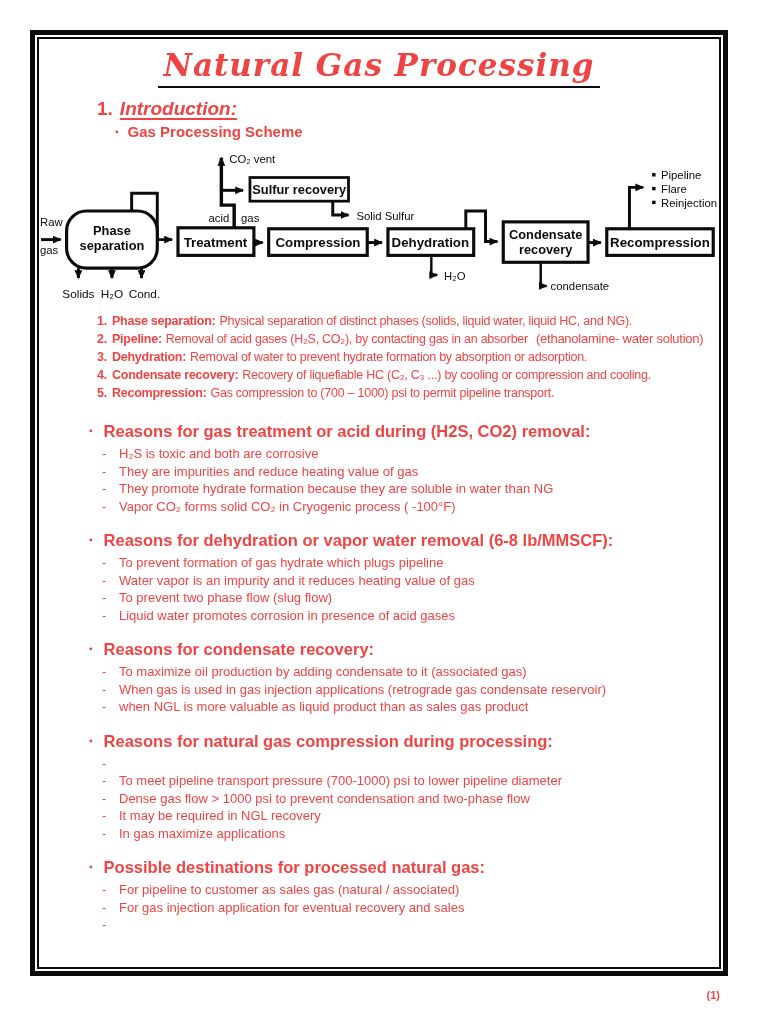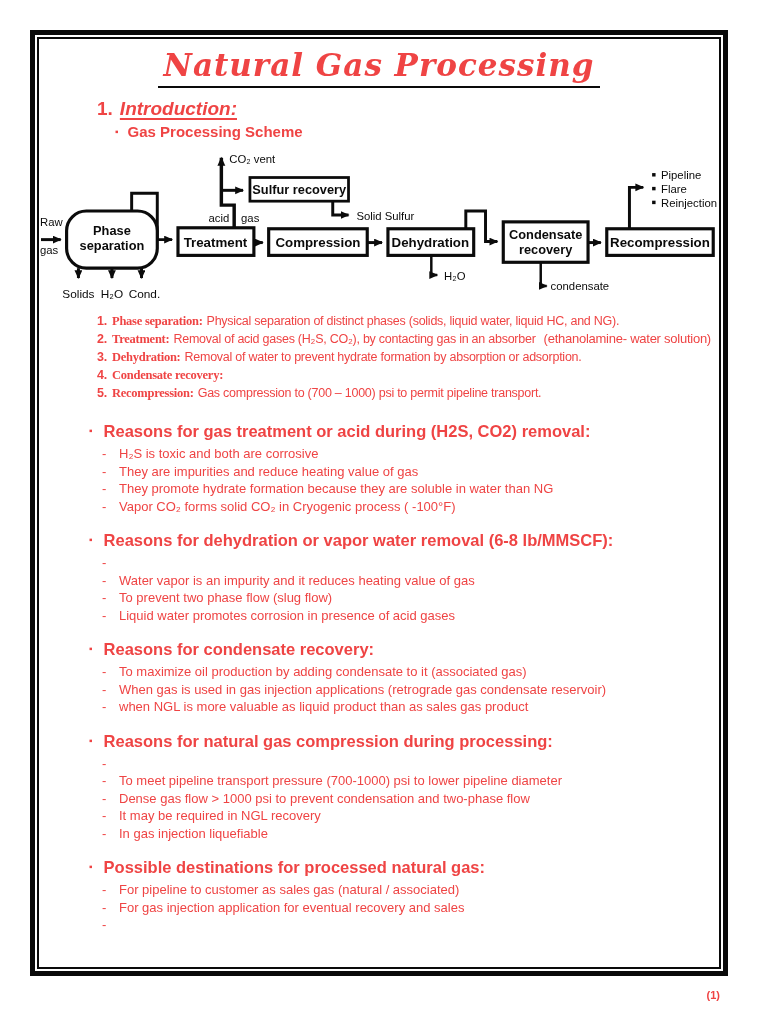--- a/index.html
+++ b/index.html
@@ -26,21 +26,21 @@
   svg .flow{stroke:#0b0b0b;fill:none;}
   svg text{fill:#0b0b0b;font-family:"Liberation Sans","DejaVu Sans",sans-serif;}
   svg .bxt{font-weight:bold;font-size:13.5px;text-anchor:middle;}
   svg .bxt2{font-weight:bold;font-size:13px;text-anchor:middle;}
   svg .lbl{font-size:11.5px;}
   svg .lblm{font-size:12px;text-anchor:middle;}
 
   .steps{margin:8px 0 0 58px;font-size:12.5px;line-height:18px;letter-spacing:-0.25px;}
   .step{display:flex;align-items:baseline;white-space:nowrap;}
   .step-num{font-weight:bold;width:15px;flex:none;}
-  .step-term{font-weight:bold;font-family:Liberation Serif, serif;}
+  .step-term{font-weight:bold;}
   .step-desc{margin-left:4px;}
   .step-note{font-size:13px;margin-left:8px;}
 
   .sections{margin:17px 0 0 50px;}
   .section{margin-bottom:13px;}
   .sec-h{display:flex;align-items:center;font-size:16.5px;font-weight:bold;line-height:24px;}
   .sec-h .sqb{margin-right:11px;}
   .sec-items{margin:2px 0 0 13px;}
   .li{display:flex;align-items:baseline;font-size:13px;line-height:17.5px;}
   .dash{width:17px;flex:none;}
@@ -133,32 +133,33 @@
         </svg>
 
         <div class="steps">
           <div class="step">
             <span class="step-num">1.</span>
             <span class="step-term">Phase separation:</span>
             <span class="step-desc">Physical separation of distinct phases (solids, liquid water, liquid HC, and NG).</span>
           </div>
           <div class="step">
             <span class="step-num">2.</span>
-            <span class="step-term">Treatment:</span>
+            <span class="step-term">Pipeline:</span>
             <span class="step-desc">Removal of acid gases (H₂S, CO₂), by contacting gas in an absorber</span>
             <span class="step-note">(ethanolamine- water solution)</span>
           </div>
           <div class="step">
             <span class="step-num">3.</span>
             <span class="step-term">Dehydration:</span>
             <span class="step-desc">Removal of water to prevent hydrate formation by absorption or adsorption.</span>
           </div>
           <div class="step">
             <span class="step-num">4.</span>
             <span class="step-term">Condensate recovery:</span>
+            <span class="step-desc">Recovery of liquefiable HC (C₂, C₃ ...) by cooling or compression and cooling.</span>
           </div>
           <div class="step">
             <span class="step-num">5.</span>
             <span class="step-term">Recompression:</span>
             <span class="step-desc">Gas compression to (700 – 1000) psi to permit pipeline transport.</span>
           </div>
         </div>
 
         <div class="sections">
 
@@ -188,20 +189,21 @@
           </div>
 
           <div class="section">
             <div class="sec-h">
               <span class="sqb">▪</span>
               <span>Reasons for dehydration or vapor water removal (6-8 lb/MMSCF):</span>
             </div>
             <div class="sec-items">
               <div class="li">
                   <span class="dash">-</span>
+                  <span>To prevent formation of gas hydrate which plugs pipeline</span>
                 </div>
               <div class="li">
                   <span class="dash">-</span>
                   <span>Water vapor is an impurity and it reduces heating value of gas</span>
                 </div>
               <div class="li">
                   <span class="dash">-</span>
                   <span>To prevent two phase flow (slug flow)</span>
                 </div>
               <div class="li">
@@ -248,21 +250,21 @@
               <div class="li">
                   <span class="dash">-</span>
                   <span>Dense gas flow &gt; 1000 psi to prevent condensation and two-phase flow</span>
                 </div>
               <div class="li">
                   <span class="dash">-</span>
                   <span>It may be required in NGL recovery</span>
                 </div>
               <div class="li">
                   <span class="dash">-</span>
-                  <span>In gas injection liquefiable</span>
+                  <span>In gas maximize applications</span>
                 </div>
             </div>
           </div>
 
           <div class="section">
             <div class="sec-h">
               <span class="sqb">▪</span>
               <span>Possible destinations for processed natural gas:</span>
             </div>
             <div class="sec-items">

